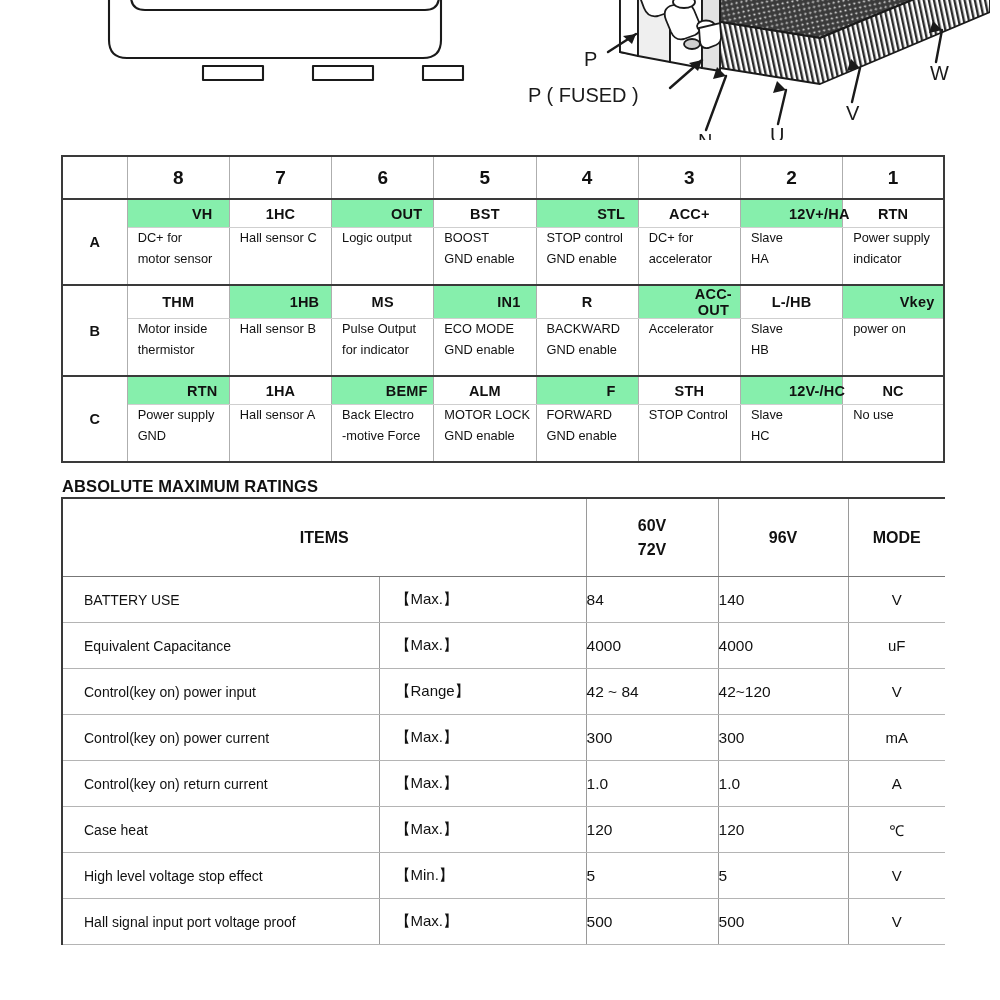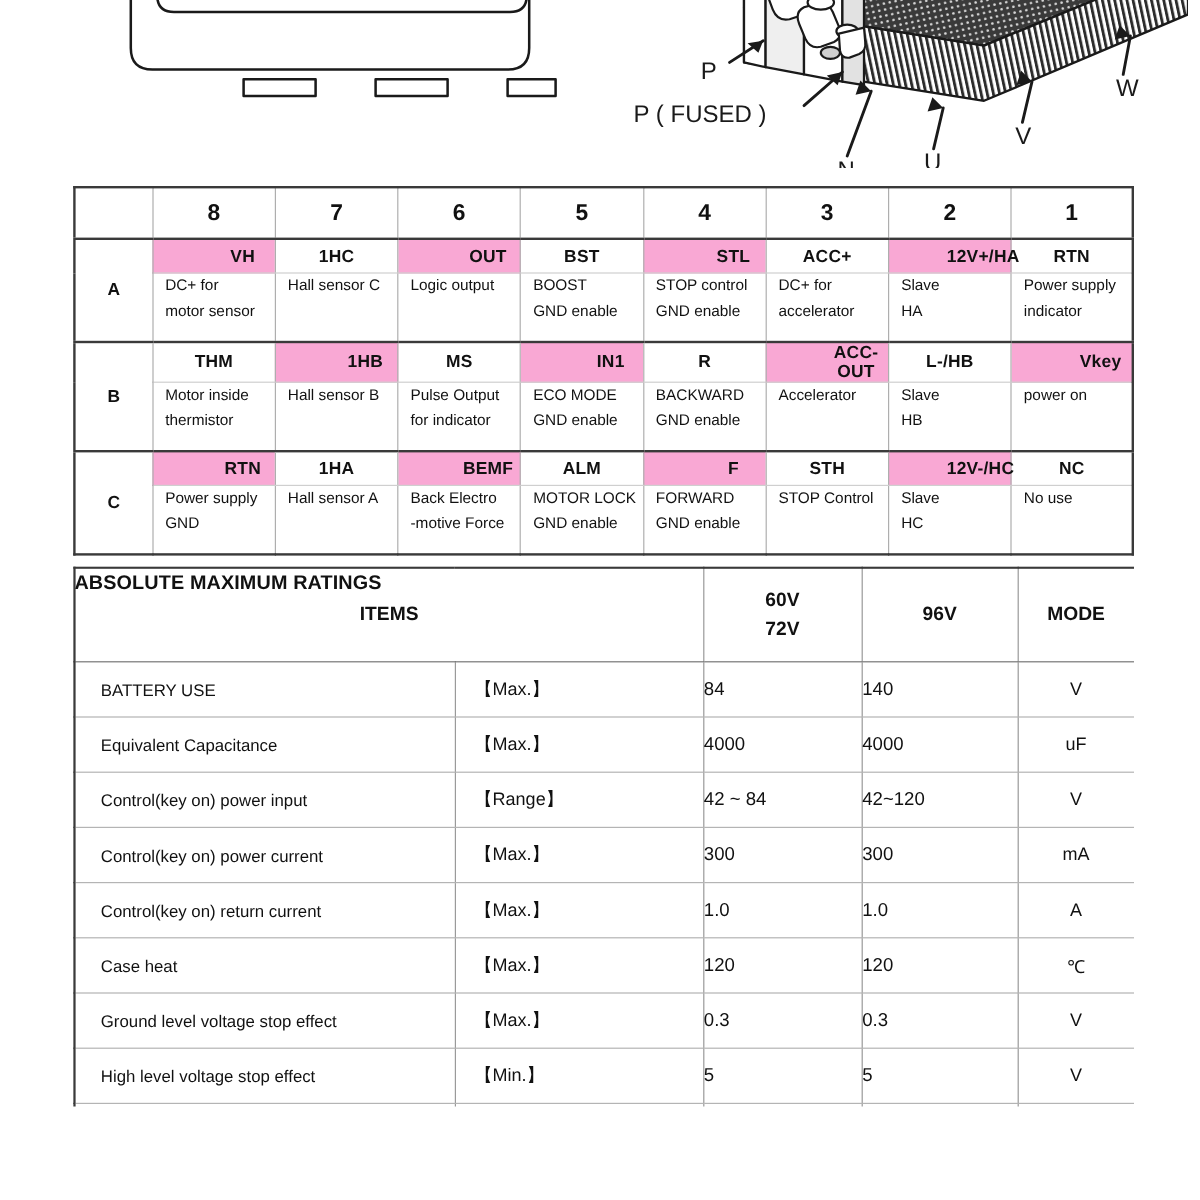--- a/index.html
+++ b/index.html
@@ -81,38 +81,38 @@
     vertical-align: top;
     line-height: 1.62;
   }
   #pin-table .rowlabel {
     font-size: 20px;
     font-weight: bold;
     text-align: center;
     vertical-align: middle;
     border-left: none;
   }
-  #pin-table .hl { background: #f9a8d4; padding-left: 48px; }
+  #pin-table .hl { background: #86efac; padding-left: 48px; }
   #pin-table .corner { border-left: none; }
   .d2 { display: block; }
 
   
   #ratings-heading {
     position: absolute;
     left: 62px; top: 477px;
     font-size: 16.5px;
     font-weight: bold;
     letter-spacing: 0.1px;
     white-space: nowrap;
   }
 
   
   #ratings-wrap {
     position: absolute;
-    left: 61px; top: 472px;
+    left: 61px; top: 497px;
     width: 884px;
     height: 450px;
     overflow: hidden;
   }
   #ratings-table {
     width: 884px;
     border-left: 2px solid #3a3a3a;
     border-right: 2px solid #3a3a3a;
     border-top: 2px solid #3a3a3a;
   }
@@ -520,27 +520,20 @@
         <td class="unit">A</td>
       </tr>
       <tr>
         <td class="item-name">Case heat</td>
         <td class="item-qual">【Max.】</td>
         <td class="val">120</td>
         <td class="val">120</td>
         <td class="unit">℃</td>
       </tr>
       <tr>
-        <td class="item-name">Ground level voltage stop effect</td>
-        <td class="item-qual">【Max.】</td>
-        <td class="val">0.3</td>
-        <td class="val">0.3</td>
-        <td class="unit">V</td>
-      </tr>
-      <tr>
         <td class="item-name">High level voltage stop effect</td>
         <td class="item-qual">【Min.】</td>
         <td class="val">5</td>
         <td class="val">5</td>
         <td class="unit">V</td>
       </tr>
       <tr>
         <td class="item-name">Hall signal input port voltage proof</td>
         <td class="item-qual">【Max.】</td>
         <td class="val">500</td>

